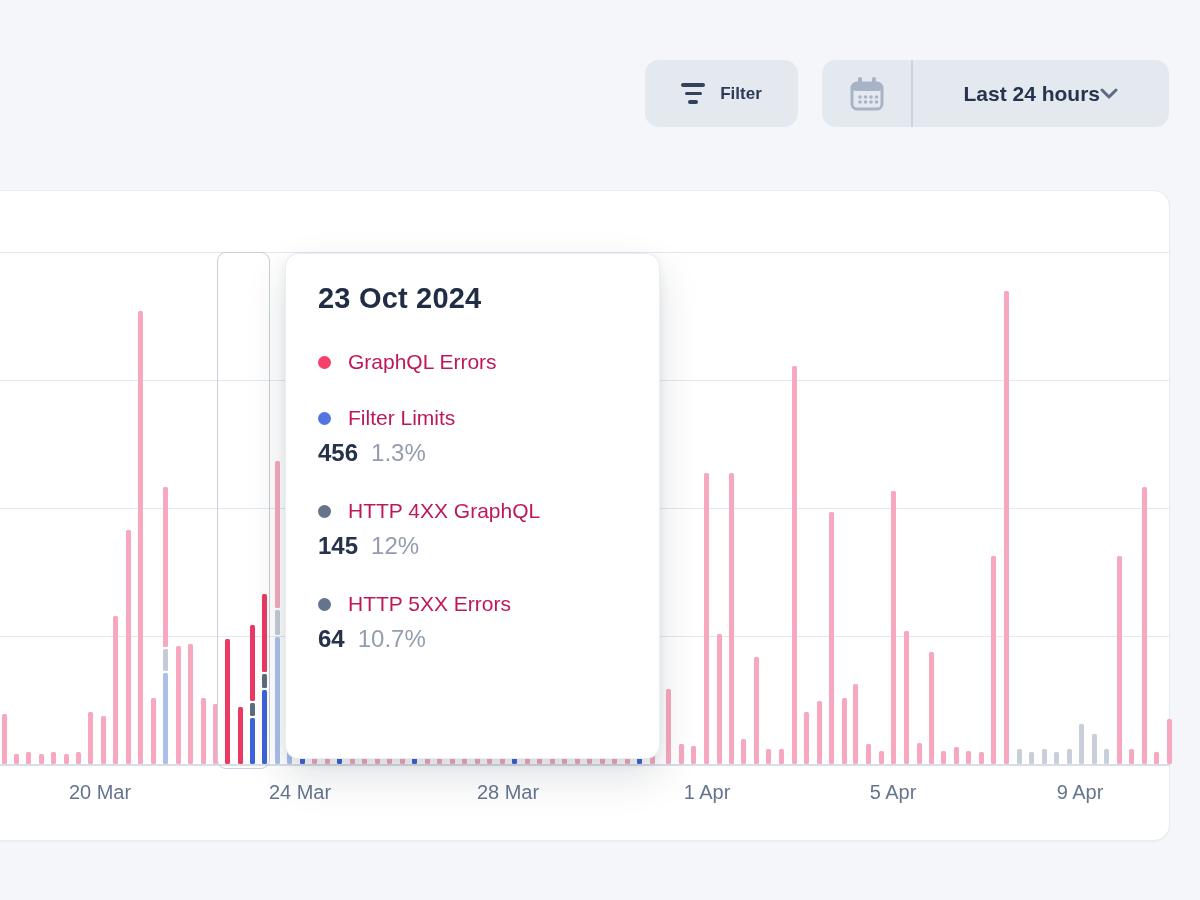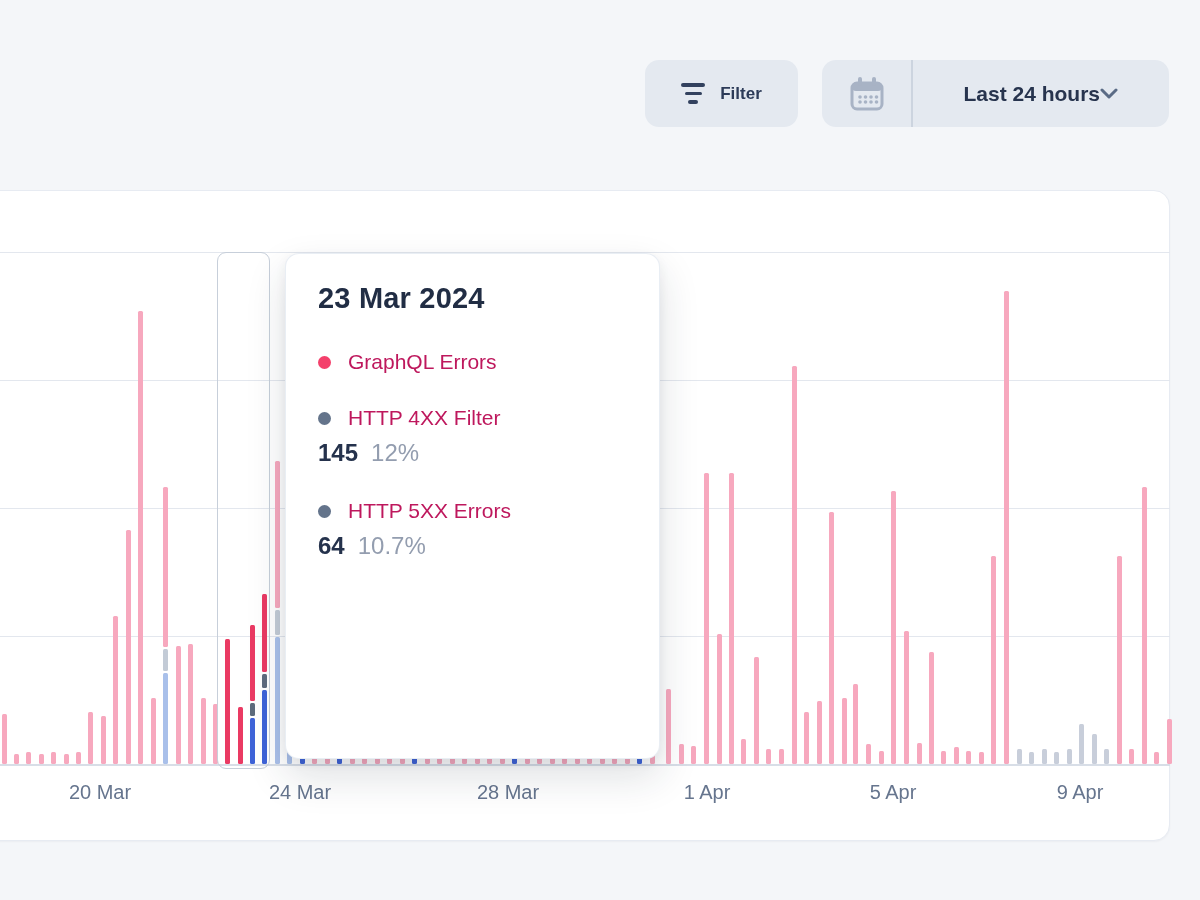--- a/index.html
+++ b/index.html
@@ -383,34 +383,44 @@
   <div id="xlabel-layer">
       <div class="x-label" style="left: 100px;">20 Mar</div>
       <div class="x-label" style="left: 300px;">24 Mar</div>
       <div class="x-label" style="left: 508px;">28 Mar</div>
       <div class="x-label" style="left: 707px;">1 Apr</div>
       <div class="x-label" style="left: 893px;">5 Apr</div>
       <div class="x-label" style="left: 1080px;">9 Apr</div>
     </div>
 
   <div class="chart-tooltip">
-    <div class="tt-title">23 Mar 2024</div>
+    <div class="tt-title">23 Oct 2024</div>
 
     <div class="tt-entry">
       <div class="tt-label-row">
         <span class="tt-dot" style="background: rgb(244, 64, 107);"></span>
         <span class="tt-label">GraphQL Errors</span>
       </div>
     </div>
 
+    <div class="tt-entry">
+      <div class="tt-label-row">
+        <span class="tt-dot" style="background: rgb(82, 117, 226);"></span>
+        <span class="tt-label">Filter Limits</span>
+      </div>
+      <div class="tt-value-row">
+        <span class="tt-value">456</span>
+        <span class="tt-percent">1.3%</span>
+      </div>
+    </div>
 
     <div class="tt-entry">
       <div class="tt-label-row">
         <span class="tt-dot" style="background: rgb(100, 116, 139);"></span>
-        <span class="tt-label">HTTP 4XX Filter</span>
+        <span class="tt-label">HTTP 4XX GraphQL</span>
       </div>
       <div class="tt-value-row">
         <span class="tt-value">145</span>
         <span class="tt-percent">12%</span>
       </div>
     </div>
 
     <div class="tt-entry">
       <div class="tt-label-row">
         <span class="tt-dot" style="background: rgb(100, 116, 139);"></span>

